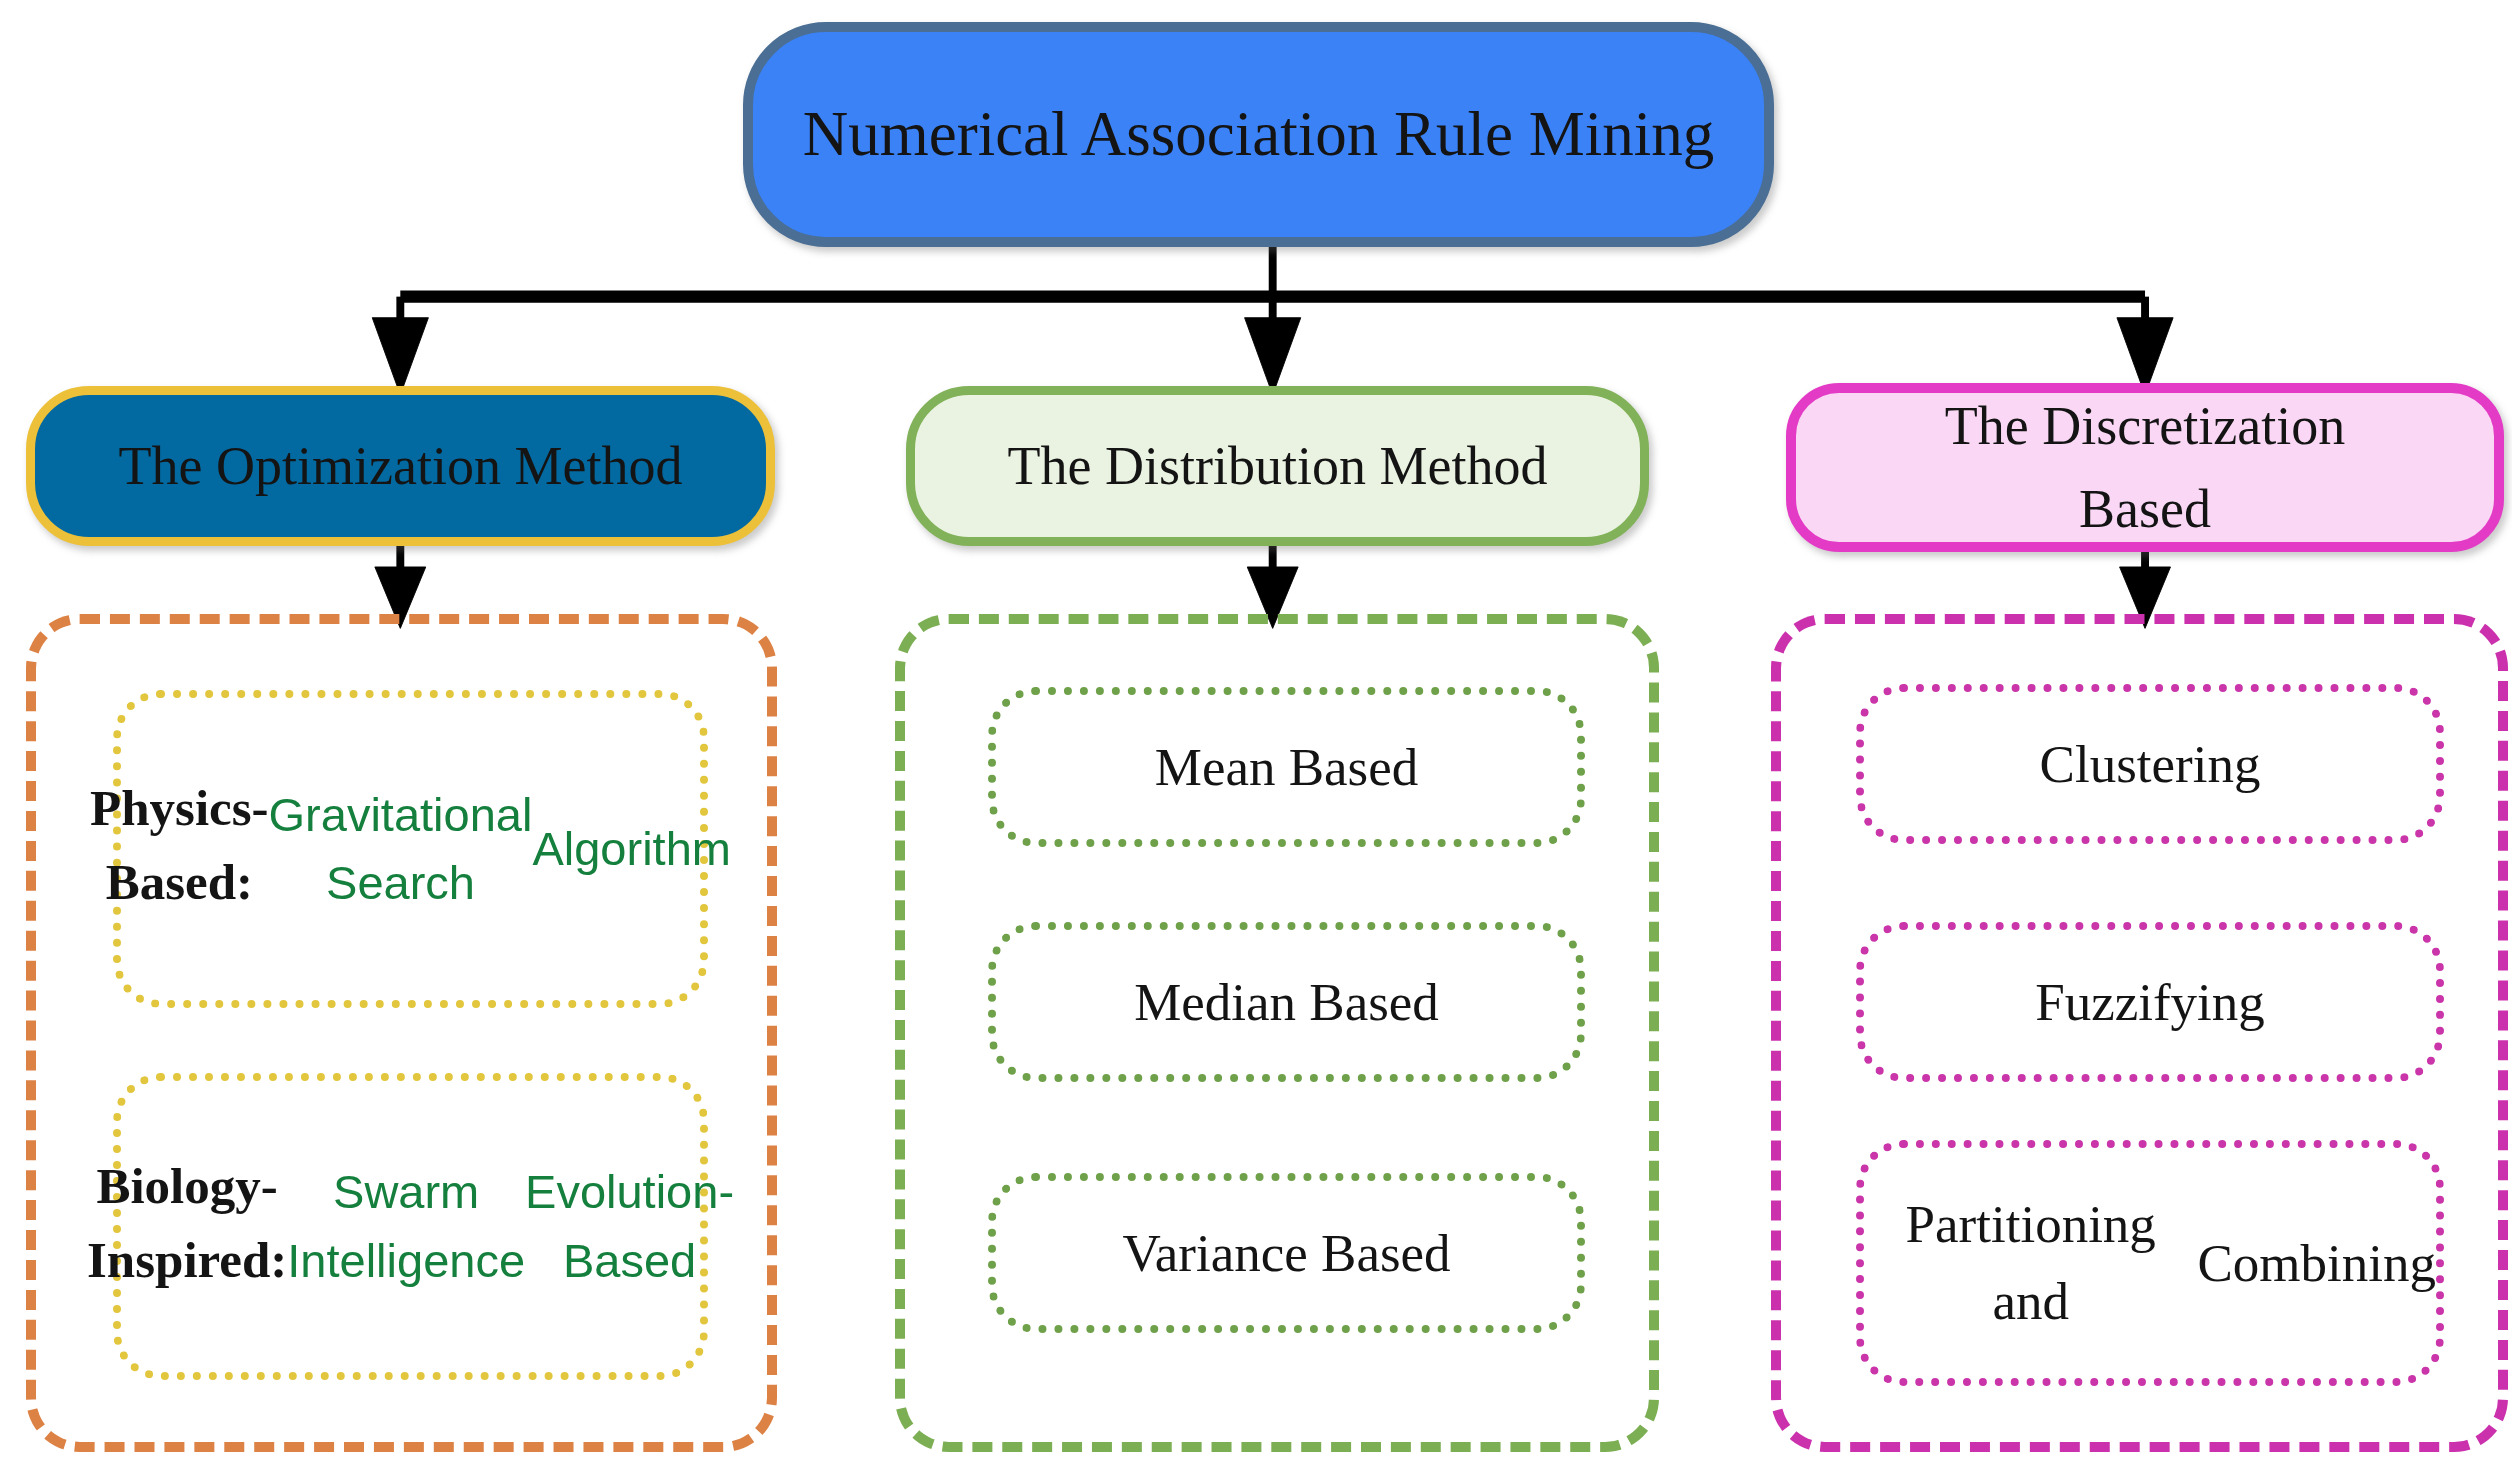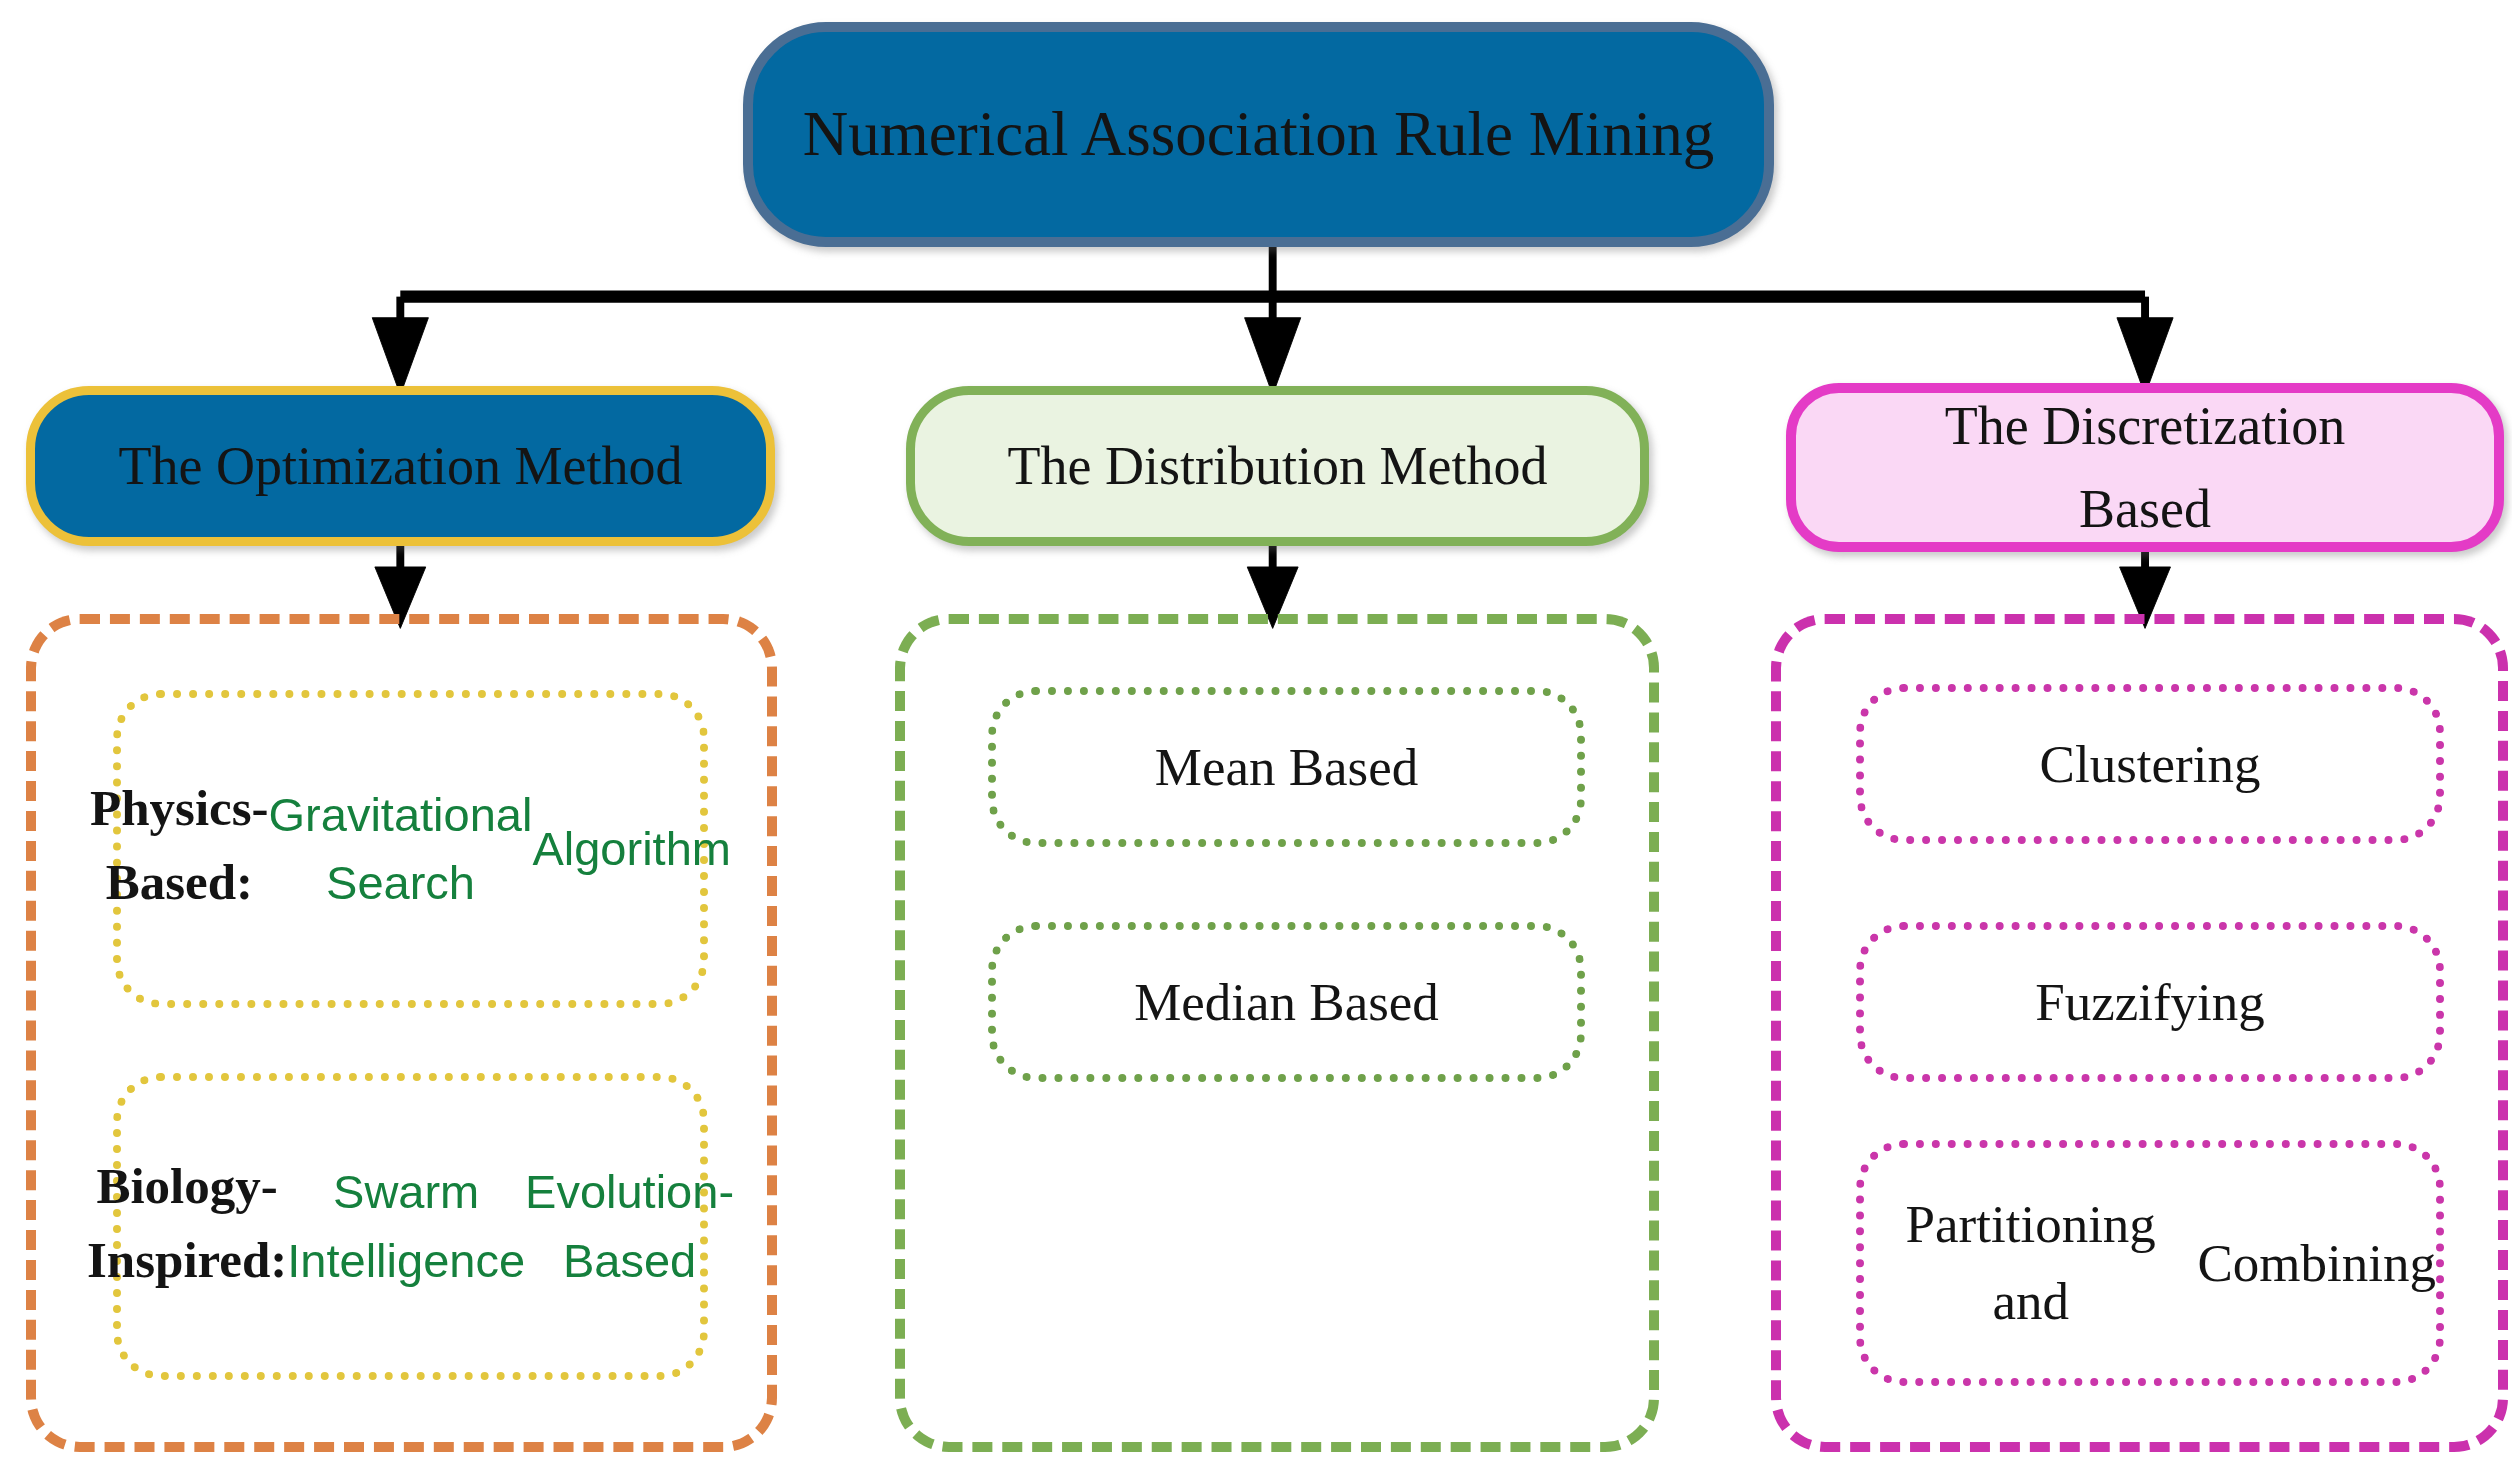--- a/index.html
+++ b/index.html
@@ -8,21 +8,21 @@
     font-family:"Liberation Serif","DejaVu Serif",serif;color:#141414;
   }
   
   .node{
     position:absolute;display:flex;flex-direction:column;align-items:center;justify-content:center;
     text-align:center;box-sizing:border-box;
     box-shadow:3.5px 4.4px 7px rgba(110,110,110,.35);
   }
   .root-node{
     left:743px;top:22px;width:1031px;height:225px;border-radius:83px;
-    background:#0369a1;border:10.5px solid #4a6e94;font-size:63px;
+    background:#3b82f6;border:10.5px solid #4a6e94;font-size:63px;
   }
   .hdr{height:160px;font-size:54px;line-height:1.3;}
   .hdr-opt {left:26px;  top:386px;width:749px;border-radius:63px;background:#0369a1;border:9.7px solid #ecc139;}
   .hdr-dist{left:906px;top:386px;width:743px;border-radius:63px;background:#eaf3e1;border:9.7px solid #81b158;}
   .hdr-disc{left:1786px;top:383px;width:718px;height:169px;border-radius:53px;background:#fad8f5;border:10.5px solid #e43bc6;gap:12px;}
   
   .container{position:absolute;top:614px;height:838px;box-sizing:border-box;border-radius:54px;border:10.5px dashed;}
   .cont-opt {left:26px;  width:751px;border-color:#dd8245;}
   .cont-dist{left:895px;width:764px;border-color:#7cae53;}
   .cont-disc{left:1771px;width:737px;border-color:#cb31ad;}
@@ -107,20 +107,23 @@
     </div>
   </div>
 
   <div class="container cont-dist">
     <div class="item dist-item1">
       <div>Mean Based</div>
     </div>
     <div class="item dist-item2">
       <div>Median Based</div>
     </div>
+    <div class="item dist-item3">
+      <div>Variance Based</div>
+    </div>
   </div>
 
   <div class="container cont-disc">
     <div class="item disc-item1">
       <div>Clustering</div>
     </div>
     <div class="item disc-item2">
       <div>Fuzzifying</div>
     </div>
     <div class="item disc-item3">

